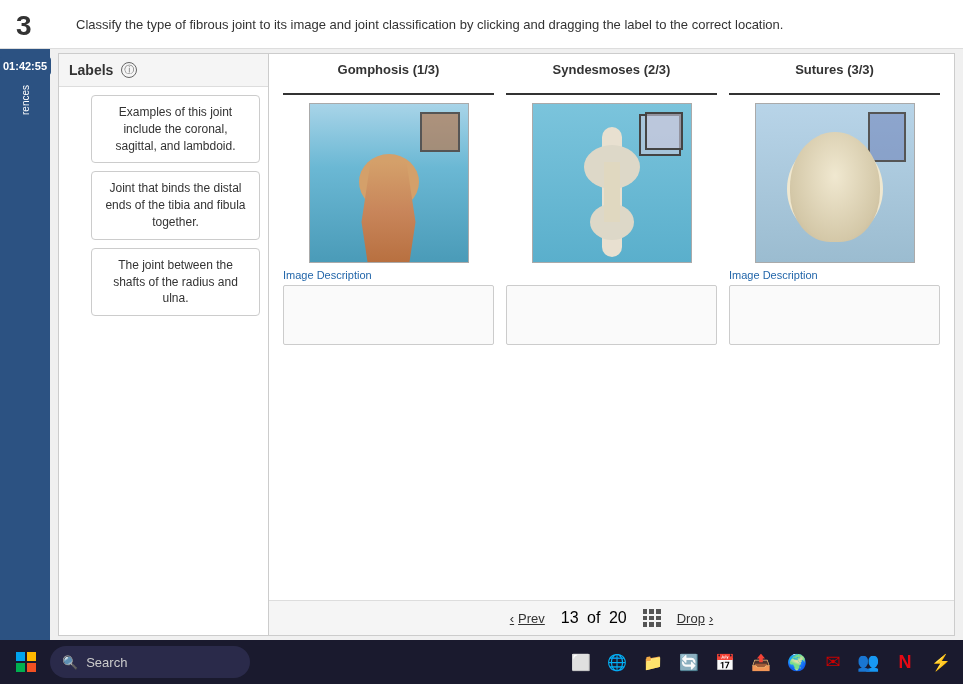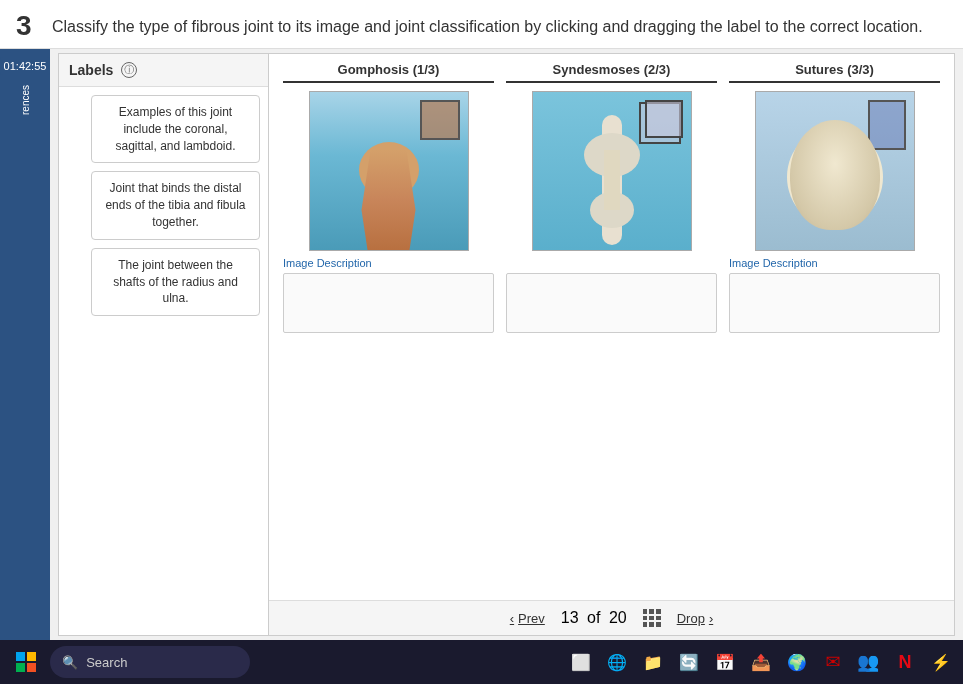--- a/index.html
+++ b/index.html
@@ -34,24 +34,25 @@
 
     .question-number {
       font-size: 28px;
       font-weight: bold;
       color: #333;
       line-height: 1;
       min-width: 24px;
     }
 
     .question-text {
-      font-size: 16px;
+      font-size: 13px;
       color: #333;
       line-height: 1.4;
       padding-top: 4px;
+      margin-left: 24px;
     }
 
     
     .content-body {
       display: flex;
       flex: 1;
       background: #6d28d9;
       border: 1px solid #ccc;
       margin: 4px 8px;
     }
@@ -173,21 +174,21 @@
     }
 
     .drop-column-title {
       font-weight: bold;
       font-size: 13px;
       color: #333;
       margin-bottom: 8px;
       text-align: center;
       border-bottom: 2px solid #333;
       width: 100%;
-      padding-bottom: 4px;
+      padding-bottom: 16px;
     }
 
     .drop-image {
       width: 160px;
       height: 160px;
       background: #5ab5d4;
       border: 1px solid #aaa;
       margin-bottom: 6px;
       position: relative;
       display: flex;
@@ -384,21 +385,21 @@
 <div class="main-area" style="height: 640px; display:flex; flex-direction:column;">
 
   <div class="question-header">
     <span class="question-number">3</span>
     <span class="question-text">Classify the type of fibrous joint to its image and joint classification by clicking and dragging the label to the correct location.</span>
   </div>
 
   <div class="content-wrapper" style="flex:1;">
 
     <div style="display:flex; flex-direction:column; background:#2c5282; width:50px; align-items:center; padding-top:8px; gap:4px;">
-      <div style="background:#2c5282; color:white; font-size:11px; font-weight:normal; padding:3px 4px; border-radius:3px; text-align:center;">01:42:55</div>
+      <div style="background:#2c5282; color:white; font-size:11px; font-weight:bold; padding:3px 4px; border-radius:3px; text-align:center;">01:42:55</div>
       <div style="color:white; font-size:10px; writing-mode:vertical-rl; transform:rotate(180deg); padding:6px 2px; cursor:pointer;">rences</div>
     </div>
 
     <div class="main-content">
       <div class="content-body" style="margin:4px 8px; flex:1;">
 
         <div class="labels-panel">
           <div class="panel-header">
             <span class="panel-header-title">Labels</span>
             <span class="info-icon">ⓘ</span>

